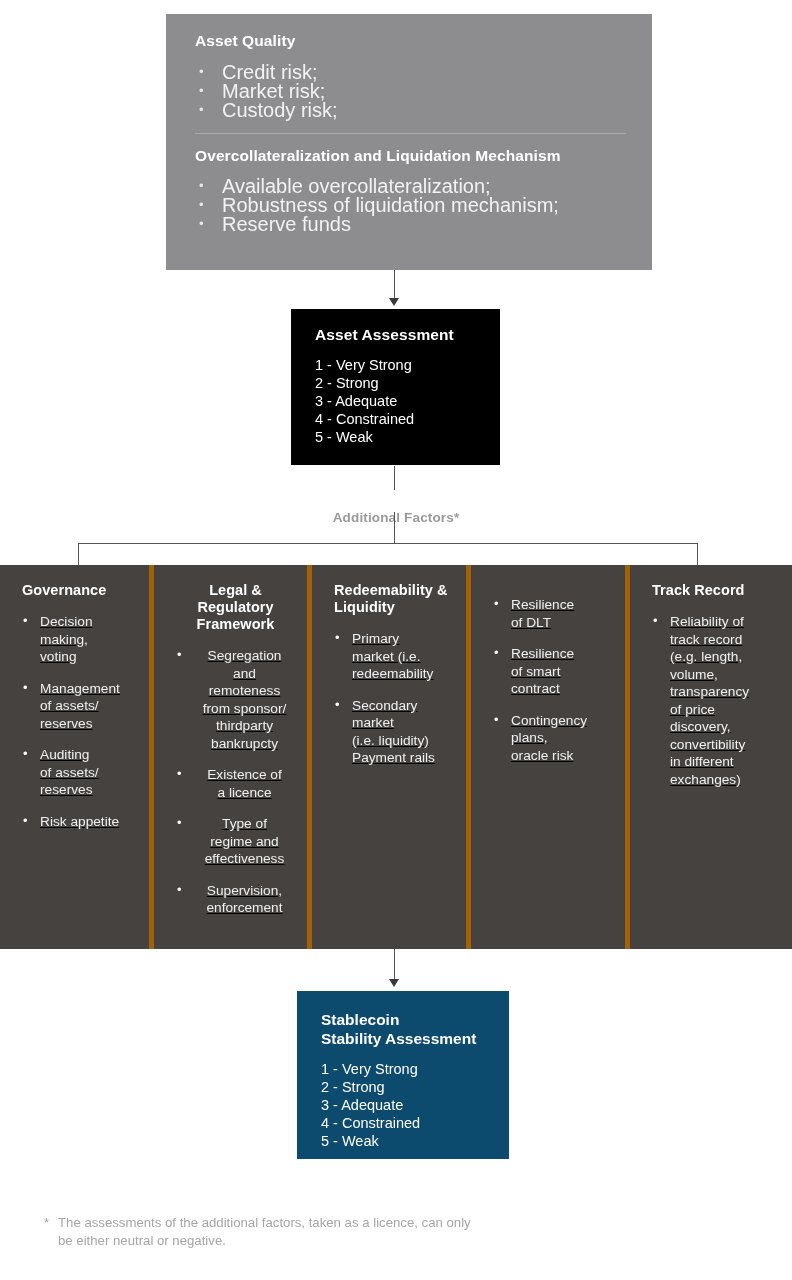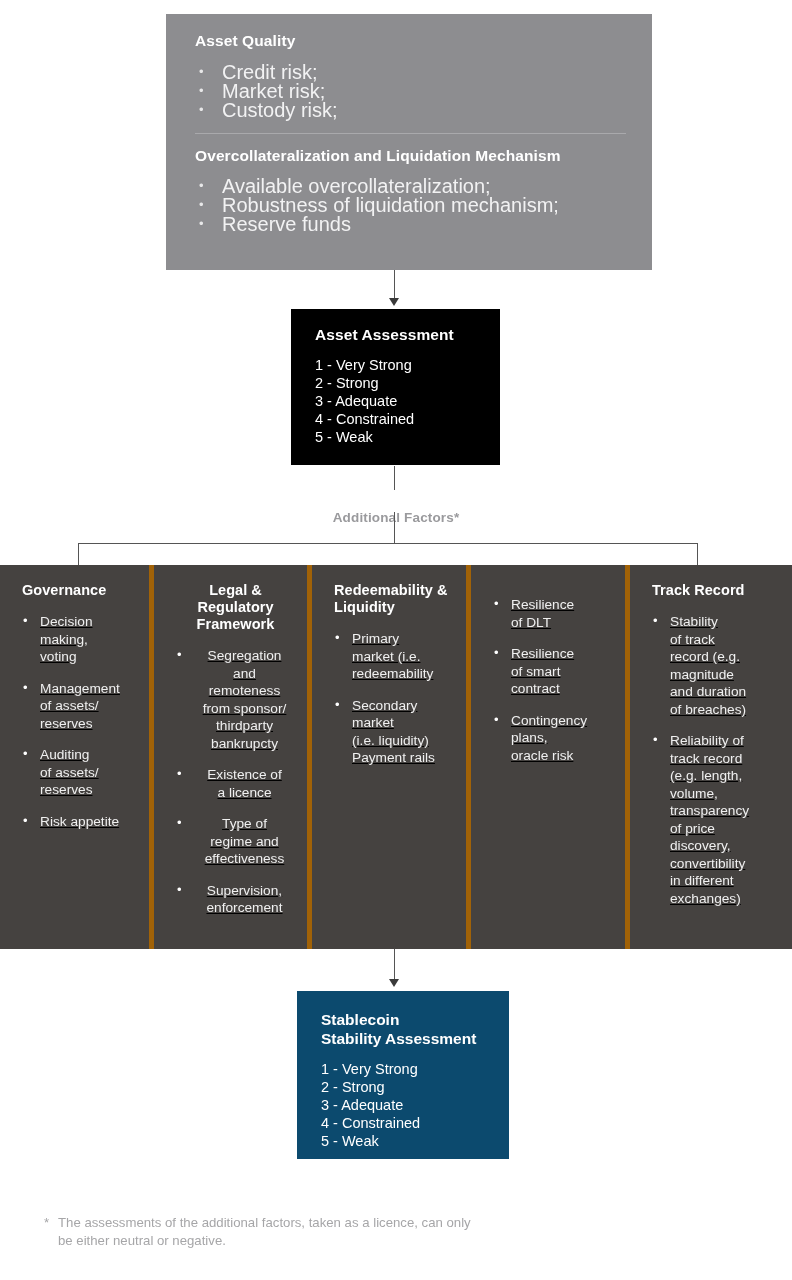--- a/index.html
+++ b/index.html
@@ -357,26 +357,20 @@
 contract</li>
         <li>Contingency
 plans,
 oracle risk</li>
       </ul>
     </div>
 
     <div class="factor-col col-w5">
       <div class="col-title">Track Record</div>
       <ul class="col-list">
-        <li>Stability
-of track
-record (e.g.
-magnitude
-and duration
-of breaches)</li>
         <li>Reliability of
 track record
 (e.g. length,
 volume,
 transparency
 of price
 discovery,
 convertibility
 in different
 exchanges)</li>

